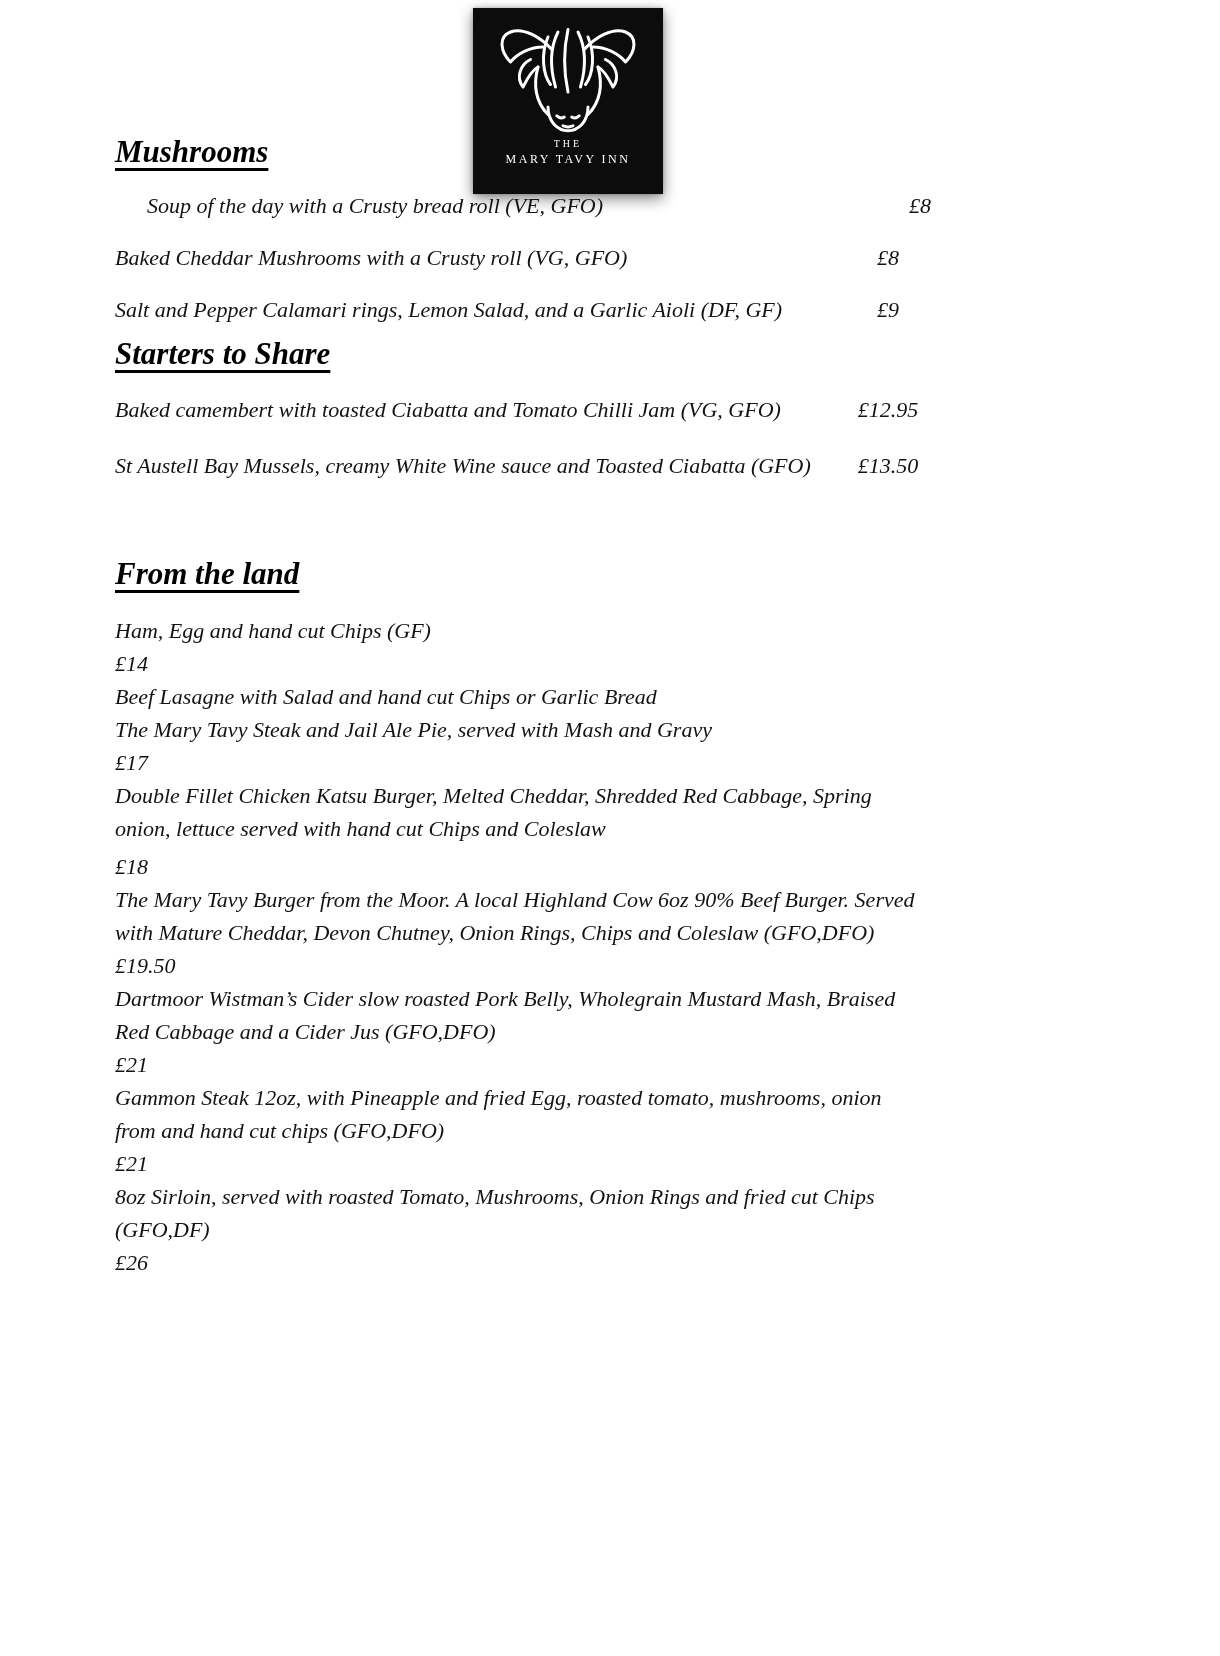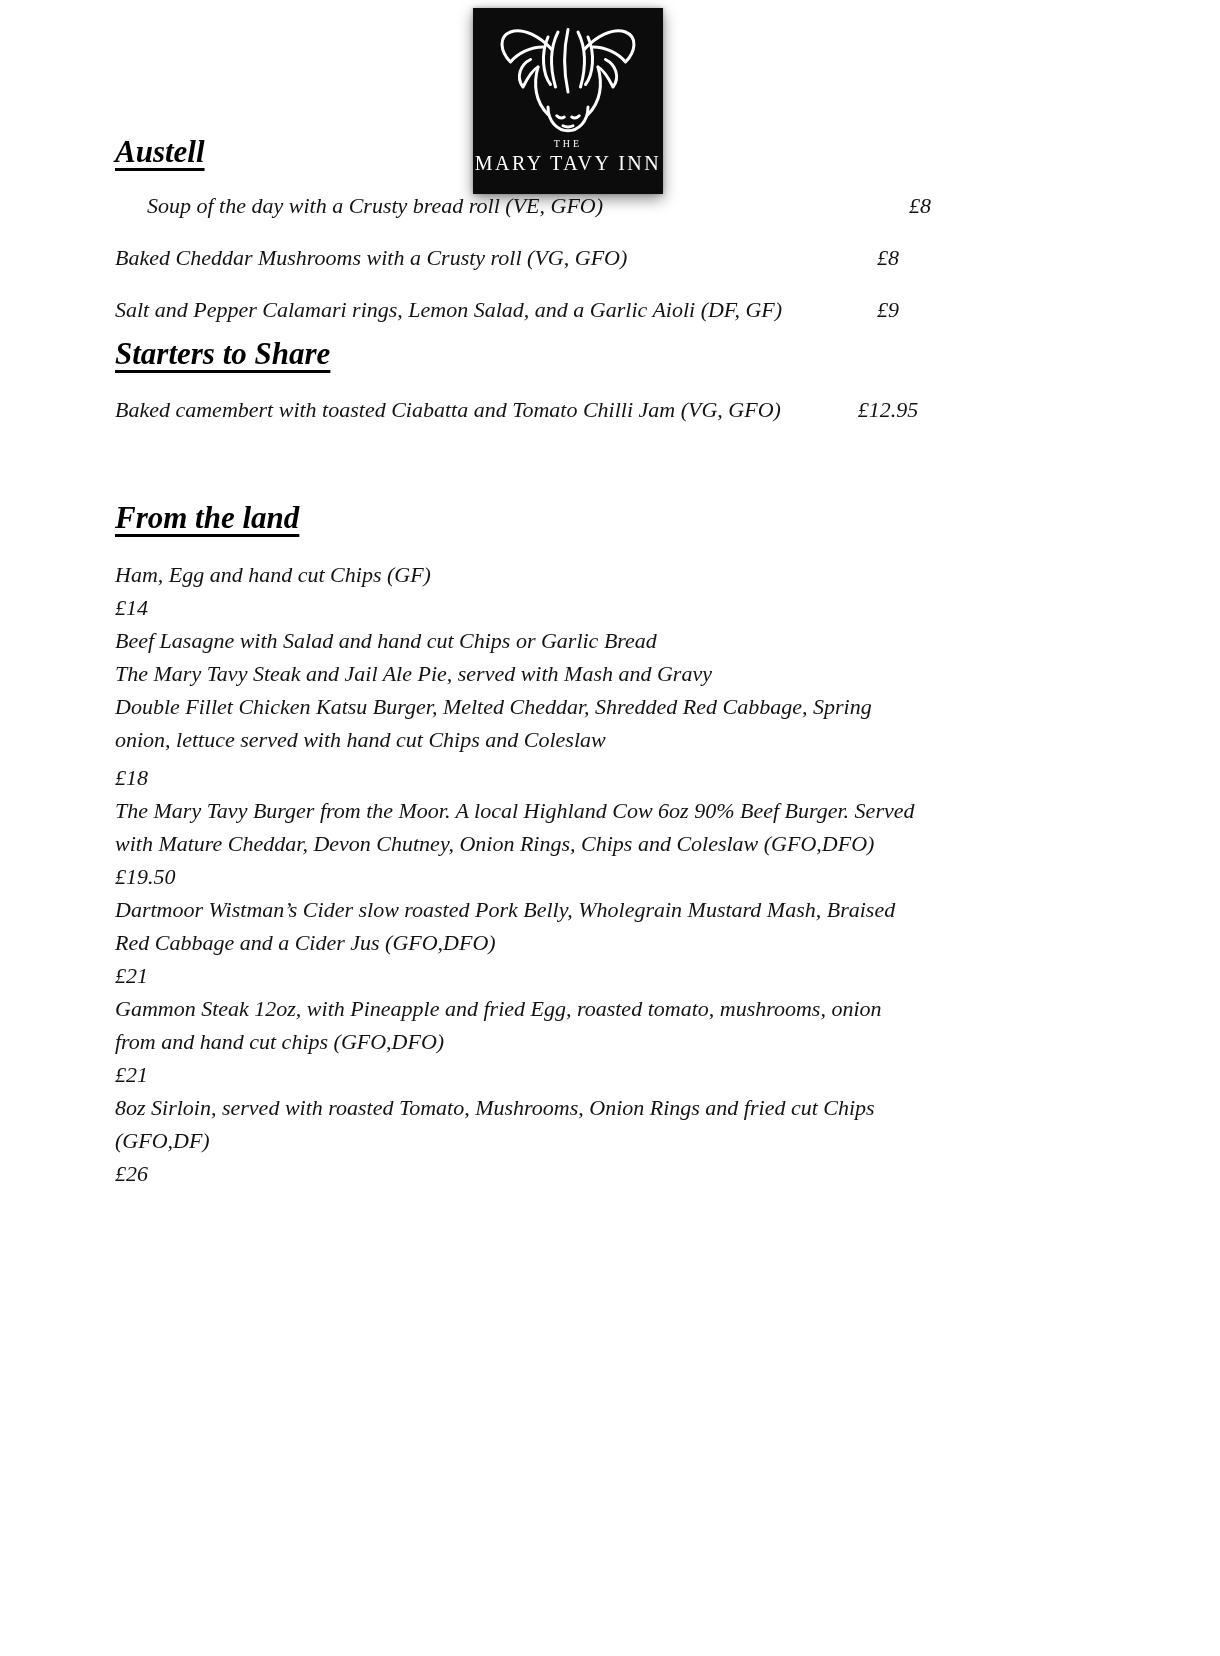--- a/index.html
+++ b/index.html
@@ -11,21 +11,21 @@
     position:absolute; left:473px; top:8px; width:190px; height:186px;
     background:#0c0c0c; color:#fff; text-align:center;
     box-shadow:0 5px 14px rgba(0,0,0,0.45), 0 0 4px rgba(0,0,0,0.25);
   }
   .logo svg { display:block; margin:6px auto 0 auto; }
   .logo-the {
     font-size:10px; letter-spacing:3px; margin-top:-2px;
     font-family:"Liberation Serif", serif;
   }
   .logo-name {
-    font-size:20px; letter-spacing:2.5px; margin-top:3px;
+    font-size:12px; letter-spacing:2.5px; margin-top:3px;
     font-family:"Liberation Serif", serif;
   }
 
   
   .menu {
     position:absolute; left:115px; top:0; width:848px;
     font-style:italic; font-size:22px; color:#131313;
   }
   .heading {
     font-weight:bold; font-style:italic; font-size:31px; color:#000;
@@ -74,54 +74,59 @@
     <path d="M51,81 q3,3 6,1"></path>
     <path d="M69,81 q-3,3 -6,1"></path>
     <path d="M56,89 q4,2 8,0"></path>
   </svg>
   <div class="logo-the">THE</div>
   <div class="logo-name">MARY TAVY INN</div>
 </div>
 
 <div class="menu">
 
-  <div class="heading" id="h-starters">Austell</div>
+  <div class="heading" id="h-starters">Mushrooms</div>
 
   <div class="prow" id="row-s0">
     <span class="iname">Soup of the day with a Crusty bread roll (VE, GFO)</span>
     <span class="iprice">£8</span>
   </div>
   <div class="prow" id="row-s1">
     <span class="iname">Baked Cheddar Mushrooms with a Crusty roll (VG, GFO)</span>
     <span class="iprice">£8</span>
   </div>
   <div class="prow" id="row-s2">
     <span class="iname">Salt and Pepper Calamari rings, Lemon Salad, and a Garlic Aioli (DF, GF)</span>
     <span class="iprice">£9</span>
   </div>
 
   <div class="heading" id="h-share">Starters to Share</div>
 
   <div class="prow" id="row-t0">
     <span class="iname">Baked camembert with toasted Ciabatta and Tomato Chilli Jam (VG, GFO)</span>
     <span class="iprice">£12.95</span>
   </div>
+  <div class="prow" id="row-t1">
+    <span class="iname">St Austell Bay Mussels, creamy White Wine sauce and Toasted Ciabatta (GFO)</span>
+    <span class="iprice">£13.50</span>
+  </div>
 
   <div class="heading" id="h-land">From the land</div>
 
   <div class="land">
     <div class="land-item">
       <div class="lname">Ham, Egg and hand cut Chips (GF)</div>
       <div class="lprice">£14</div>
     </div>
     <div class="land-item">
       <div class="lname">Beef Lasagne with Salad and hand cut Chips or Garlic Bread</div>
     </div>
     <div class="land-item">
       <div class="lname">The Mary Tavy Steak and Jail Ale Pie, served with Mash and Gravy</div>
+      <div class="lprice">£17</div>
     </div>
     <div class="land-item">
       <div class="lname">Double Fillet Chicken Katsu Burger, Melted Cheddar, Shredded Red Cabbage, Spring
 onion, lettuce served with hand cut Chips and Coleslaw</div>
       <div class="lprice gap">£18</div>
     </div>
     <div class="land-item">
       <div class="lname">The Mary Tavy Burger from the Moor. A local Highland Cow 6oz 90% Beef Burger. Served
 with Mature Cheddar, Devon Chutney, Onion Rings, Chips and Coleslaw (GFO,DFO)</div>
       <div class="lprice">£19.50</div>

